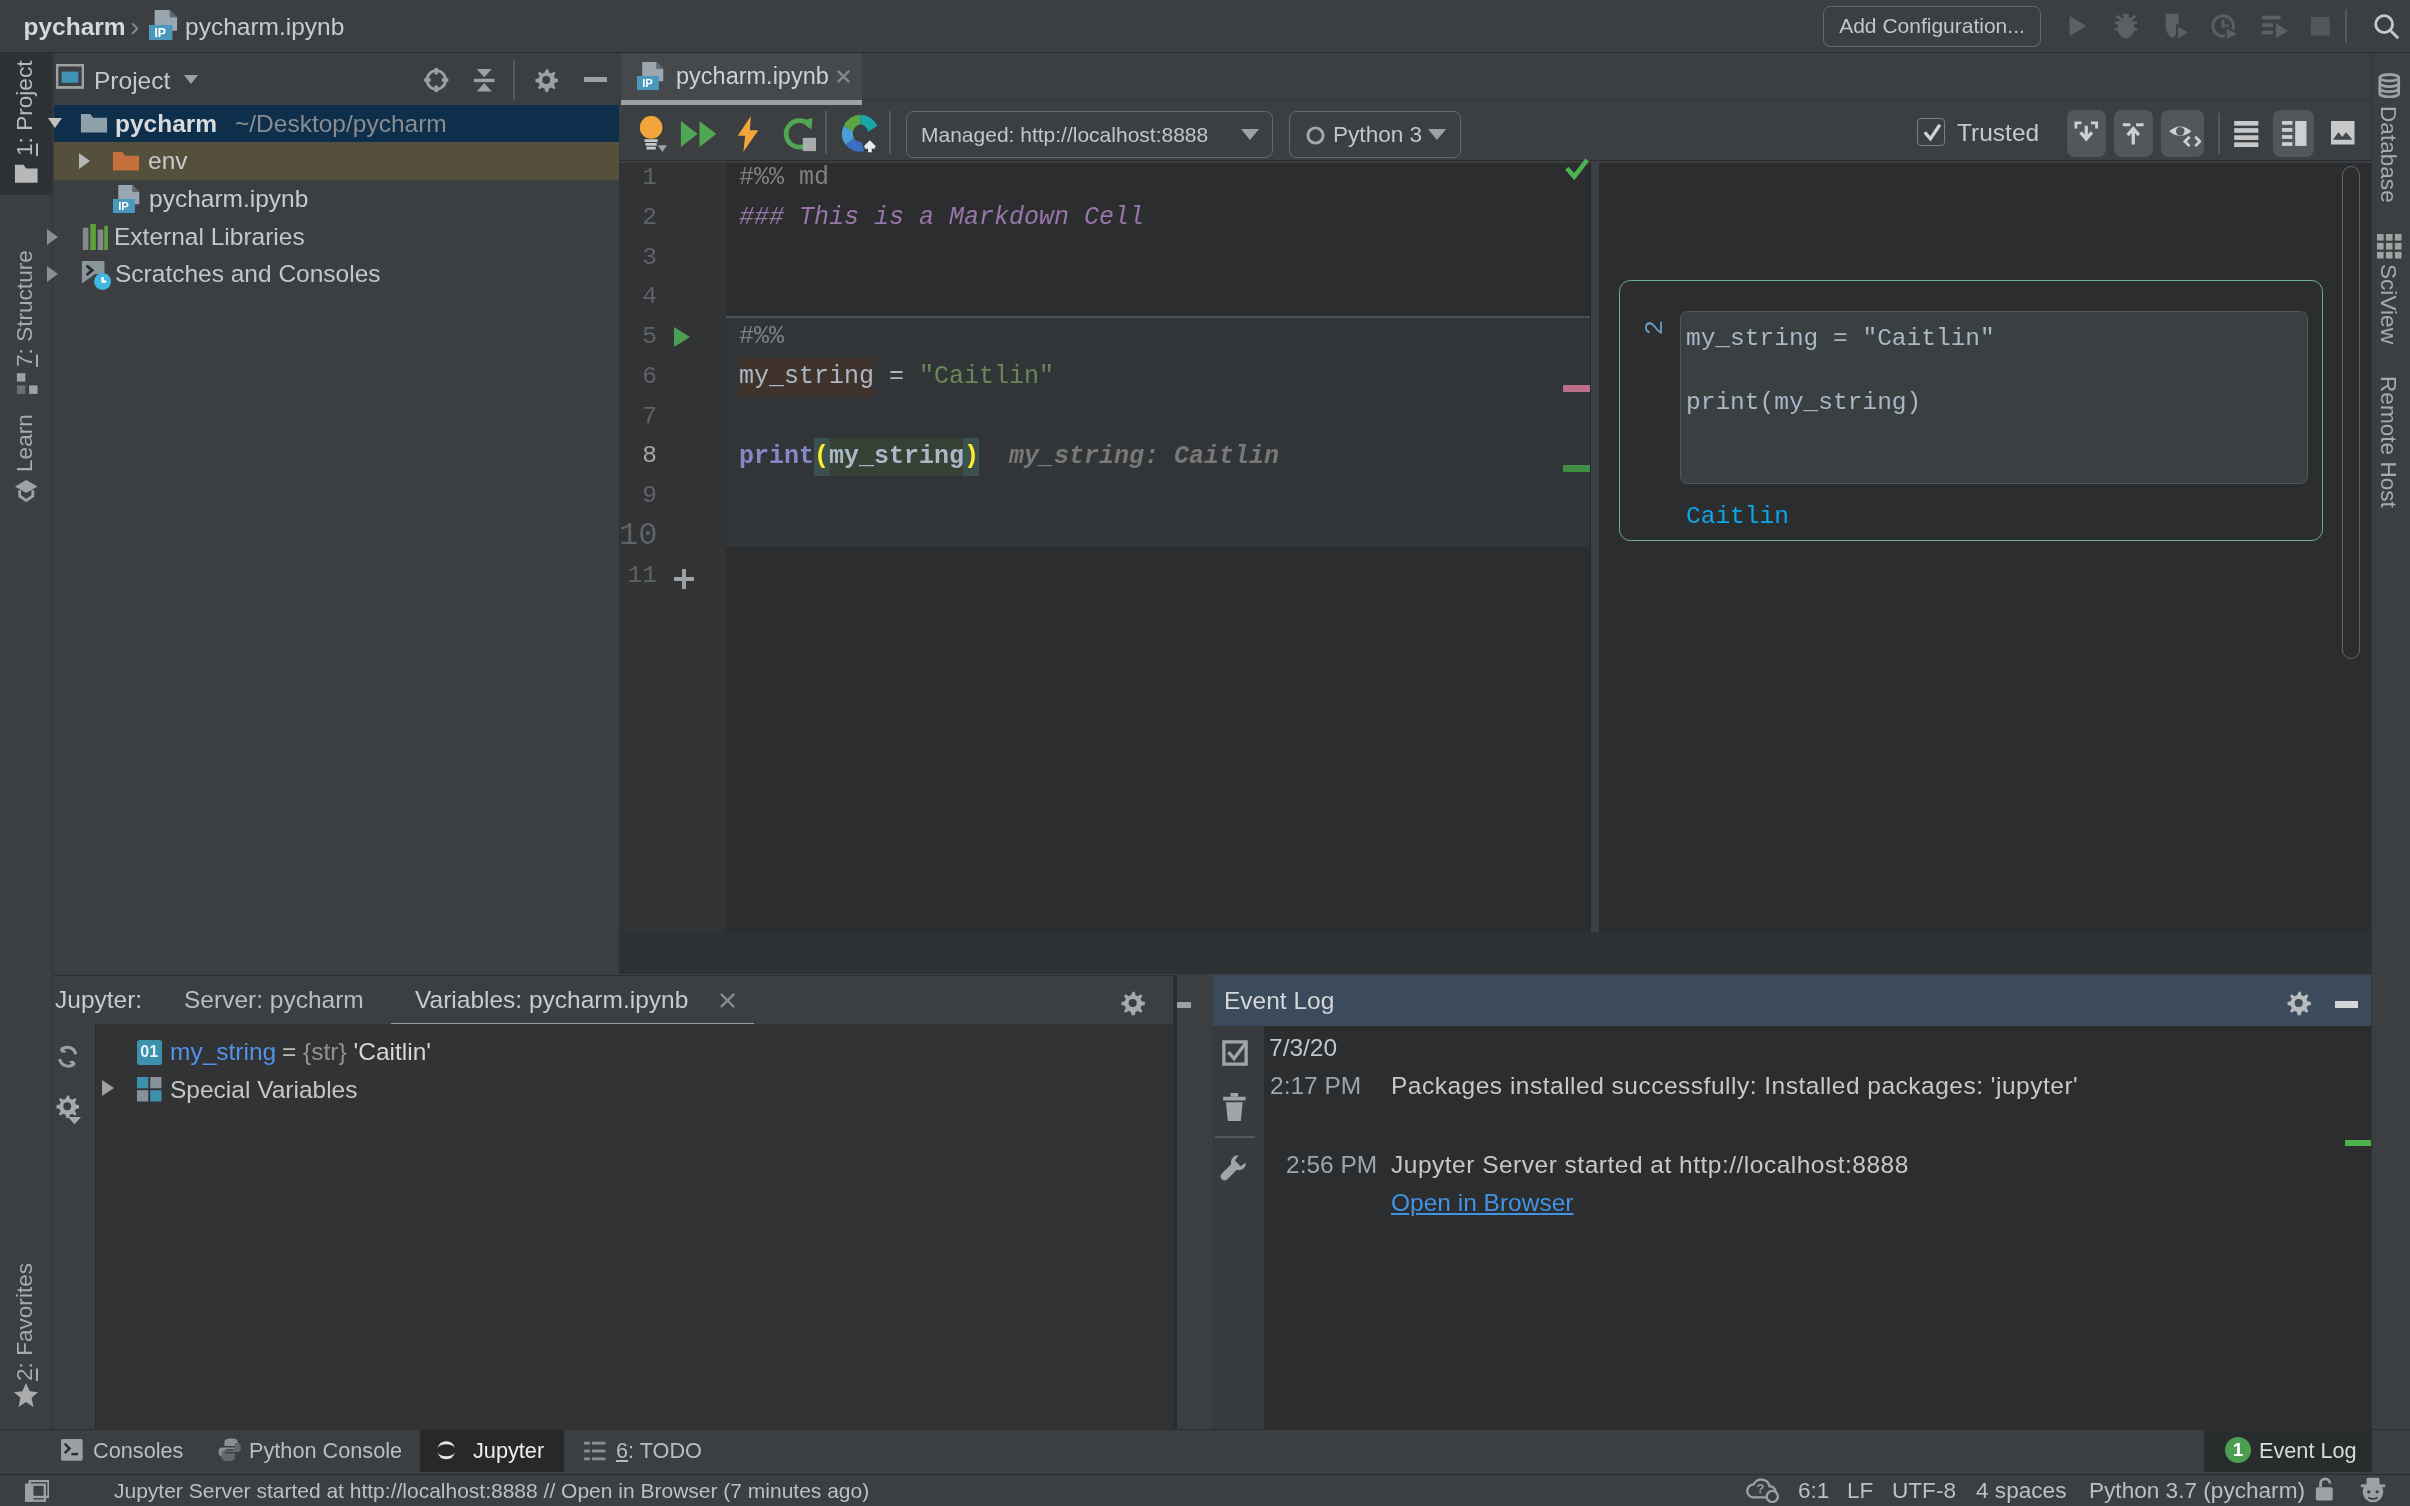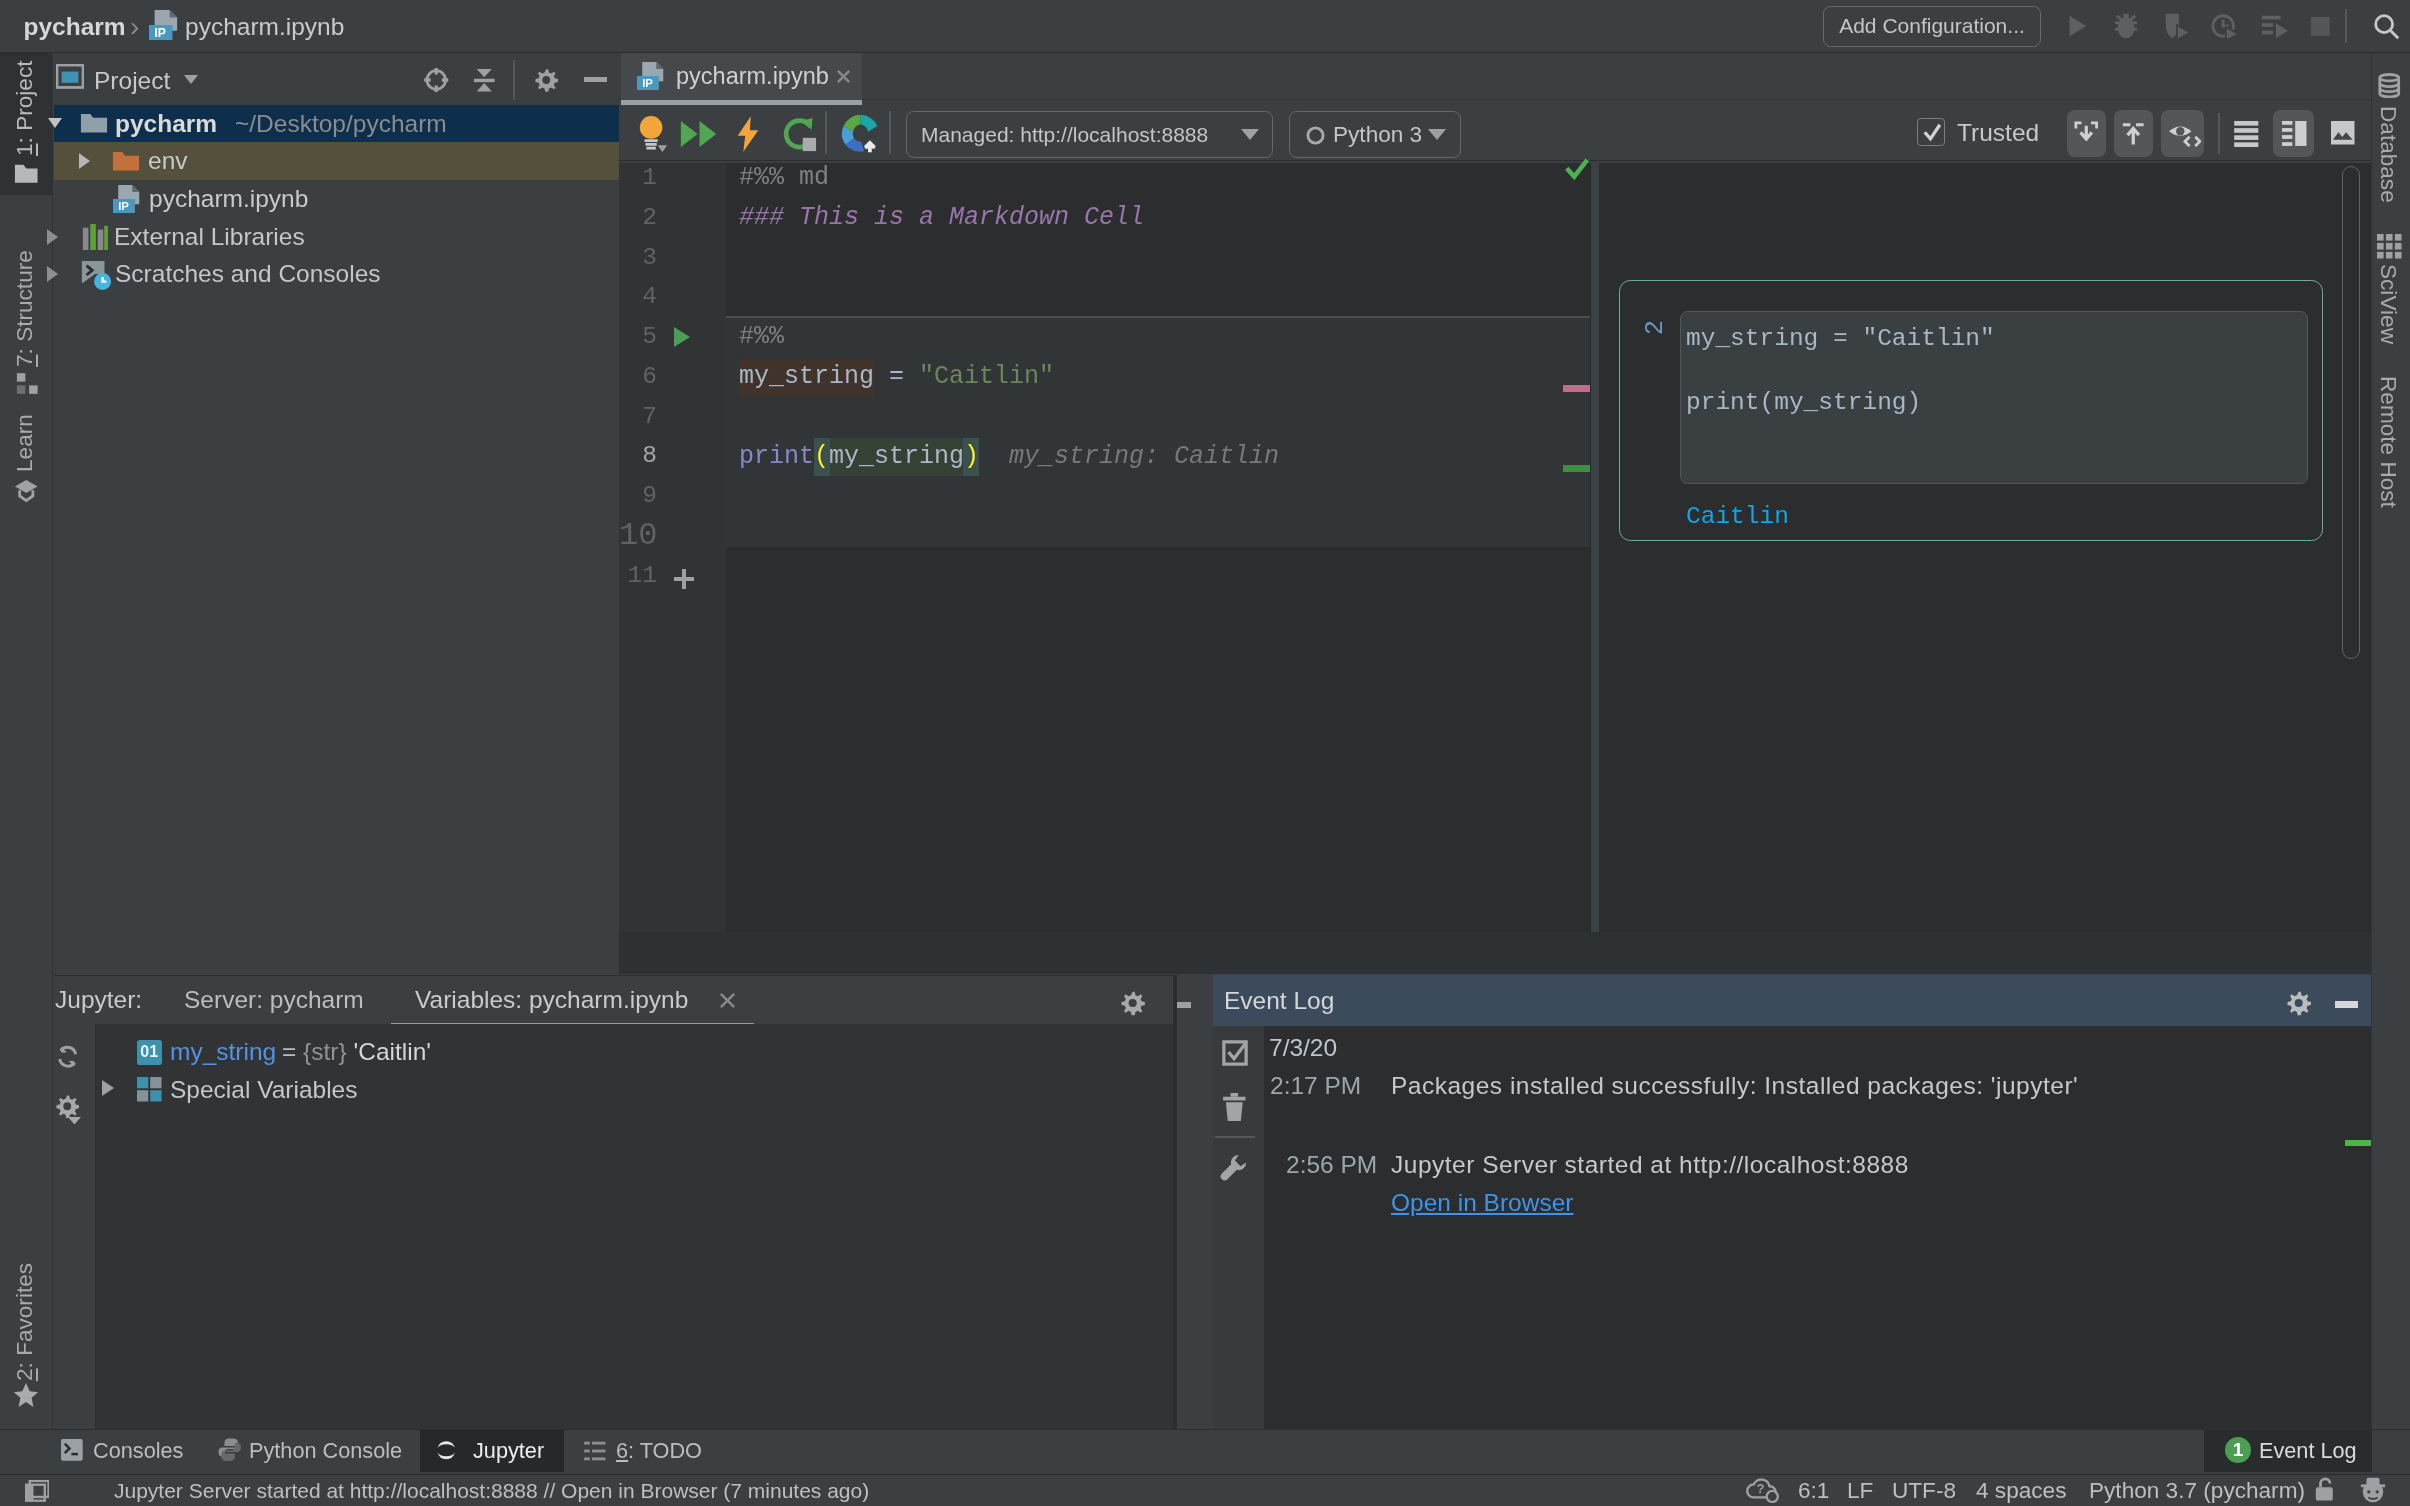--- a/index.html
+++ b/index.html
@@ -370,21 +370,21 @@
 
 <div class="abs" style="left:739px;top:358px;width:135px;height:39px;background:#40332b;"></div>
 <div class="abs" style="left:814px;top:438px;width:16px;height:38px;background:#3b514d;"></div>
 <div class="abs" style="left:830px;top:438px;width:134px;height:38px;background:#344134;"></div>
 <div class="abs" style="left:963px;top:438px;width:16px;height:38px;background:#3b514d;"></div>
 
 <div class="abs mono" style="left:739px;top:158px;width:847px;height:40px;line-height:40px;font-size:25px;color:#7f8082;">#%% md</div>
 <div class="abs mono" style="left:739px;top:198px;width:847px;height:40px;line-height:40px;font-size:25px;color:#9876aa;font-style:italic;">### This is a Markdown Cell</div>
 <div class="abs mono" style="left:739px;top:317px;width:847px;height:40px;line-height:40px;font-size:25px;color:#7f8082;">#%%</div>
 <div class="abs mono" style="left:739px;top:357px;width:847px;height:40px;line-height:40px;font-size:25px;"><span style="color:#a9b7c6;">my_string = </span><span style="color:#6a8759;">"Caitlin"</span></div>
-<div class="abs mono" style="left:739px;top:437px;width:847px;height:40px;line-height:40px;font-size:25px;"><span style="color:#8888c6;">print</span><span style="color:#ffef28;">(</span><span style="color:#a9b7c6;">my_string</span><span style="color:#ffef28;">)</span><span style="color:#787878;font-style:italic;">&nbsp;&nbsp;my_string: Caitlin</span></div>
+<div class="abs mono" style="left:739px;top:437px;width:847px;height:40px;line-height:40px;font-size:25px;font-weight:bold;"><span style="color:#8888c6;">print</span><span style="color:#ffef28;">(</span><span style="color:#a9b7c6;">my_string</span><span style="color:#ffef28;">)</span><span style="color:#787878;font-style:italic;">&nbsp;&nbsp;my_string: Caitlin</span></div>
 
 <div class="abs" style="left:1564px;top:156px;">
       <svg width="26" height="24.5" viewBox="0 0 28 26">
         <path d="M3 13 L11 22 L25 4" stroke="#4db051" stroke-width="5" fill="none"></path>
       </svg>
     </div>
 <div class="abs" style="left:1563px;top:385px;width:27px;height:6.6px;background:#bc6f88;"></div>
 <div class="abs" style="left:1563px;top:465px;width:27px;height:6.6px;background:#3f8e43;"></div>
 
 <div class="abs" style="left:1590px;top:163px;width:8.5px;height:769px;background:#3a4246;border-left:1.9px solid #26282a;"></div>

